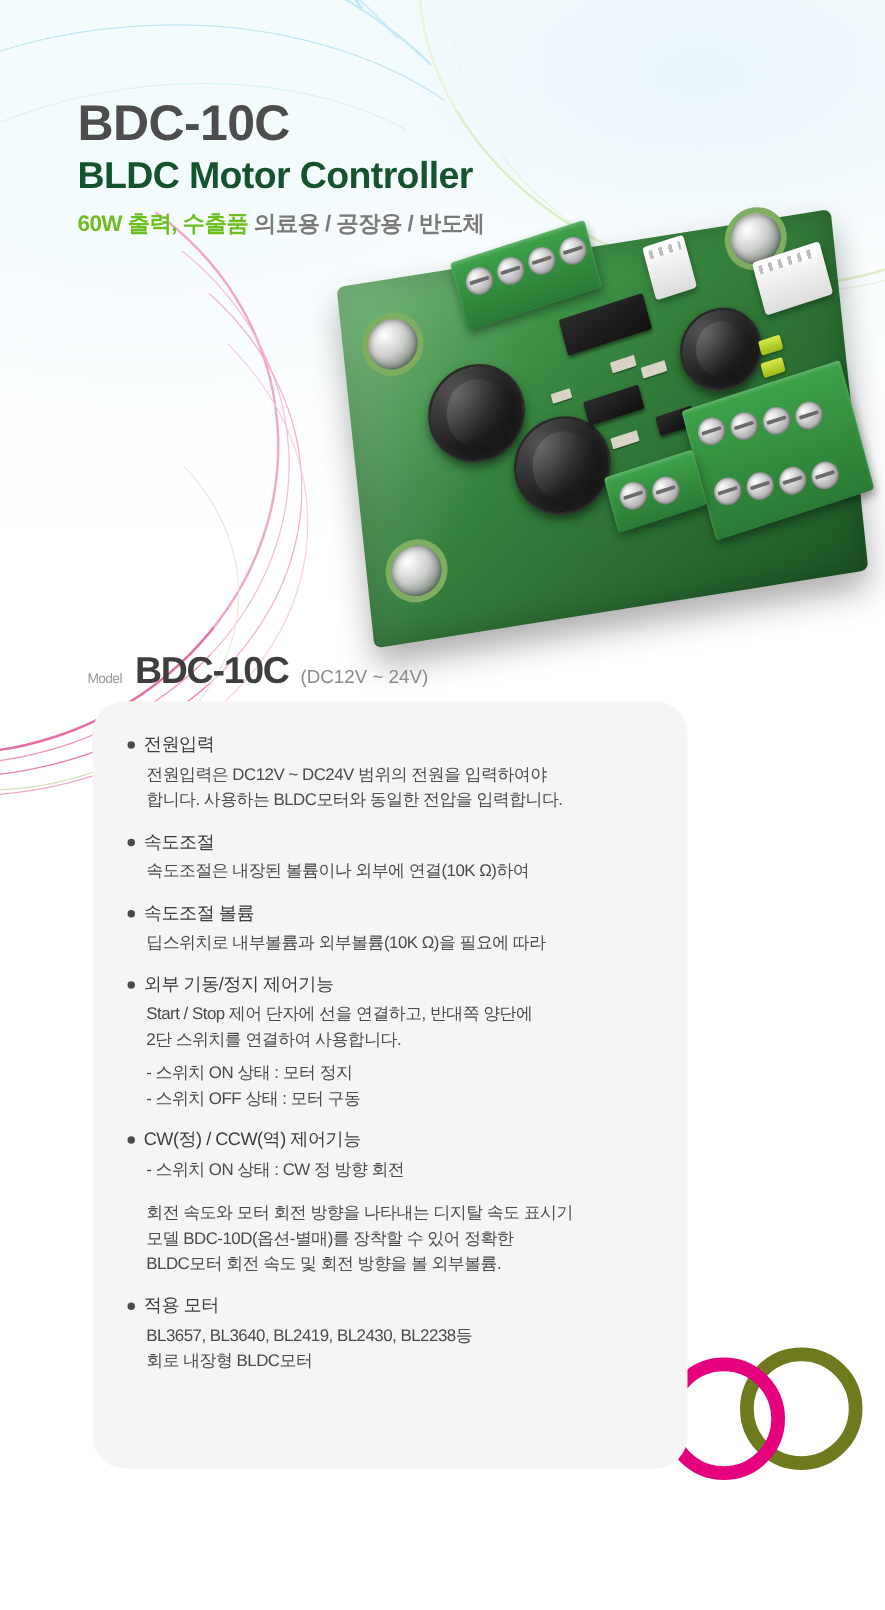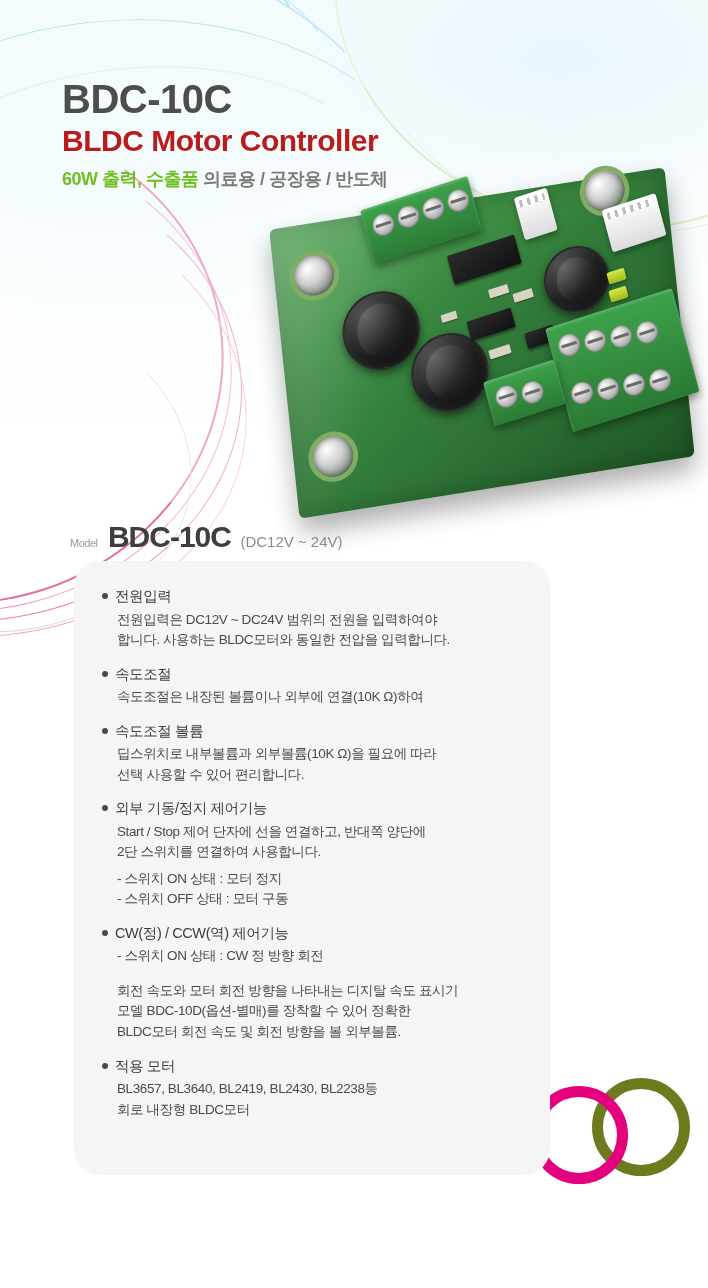--- a/index.html
+++ b/index.html
@@ -66,21 +66,21 @@
     font-size: 40px;
     font-weight: bold;
     color: #4d4d4d;
     letter-spacing: -0.5px;
     line-height: 1.05;
     text-shadow: 0 1px 0 #ffffff;
   }
   .title-sub {
     font-size: 30px;
     font-weight: bold;
-    color: #b91c1c;
+    color: #14532d;
     letter-spacing: -0.5px;
     line-height: 1.25;
     margin-top: 2px;
     text-shadow: 0 1px 0 #ffffff;
   }
   .title-tag {
     margin-top: 7px;
     font-size: 18px;
     font-weight: bold;
     letter-spacing: -0.5px;
@@ -381,21 +381,20 @@
         <div class="spec-group">
           <div class="spec-head"><span class="bullet"></span><span>속도조절</span></div>
           <div class="spec-body">
             <span class="dashline">속도조절은 내장된 볼륨이나 외부에 연결(10K Ω)하여</span>
           </div>
         </div>
         <div class="spec-group">
           <div class="spec-head"><span class="bullet"></span><span>속도조절 볼륨</span></div>
           <div class="spec-body">
             <span class="dashline">딥스위치로 내부볼륨과 외부볼륨(10K Ω)을 필요에 따라</span>
-            <span class="dashline">선택 사용할 수 있어 편리합니다.</span>
           </div>
         </div>
         <div class="spec-group">
           <div class="spec-head"><span class="bullet"></span><span>외부 기동/정지 제어기능</span></div>
           <div class="spec-body">
             <span class="dashline">Start / Stop 제어 단자에  선을 연결하고, 반대쪽 양단에</span>
             <span class="dashline">2단 스위치를 연결하여 사용합니다.</span>
             <span class="gap"></span>
             <span class="dashline">- 스위치 ON 상태 : 모터 정지</span>
             <span class="dashline">- 스위치 OFF 상태 : 모터 구동</span>

